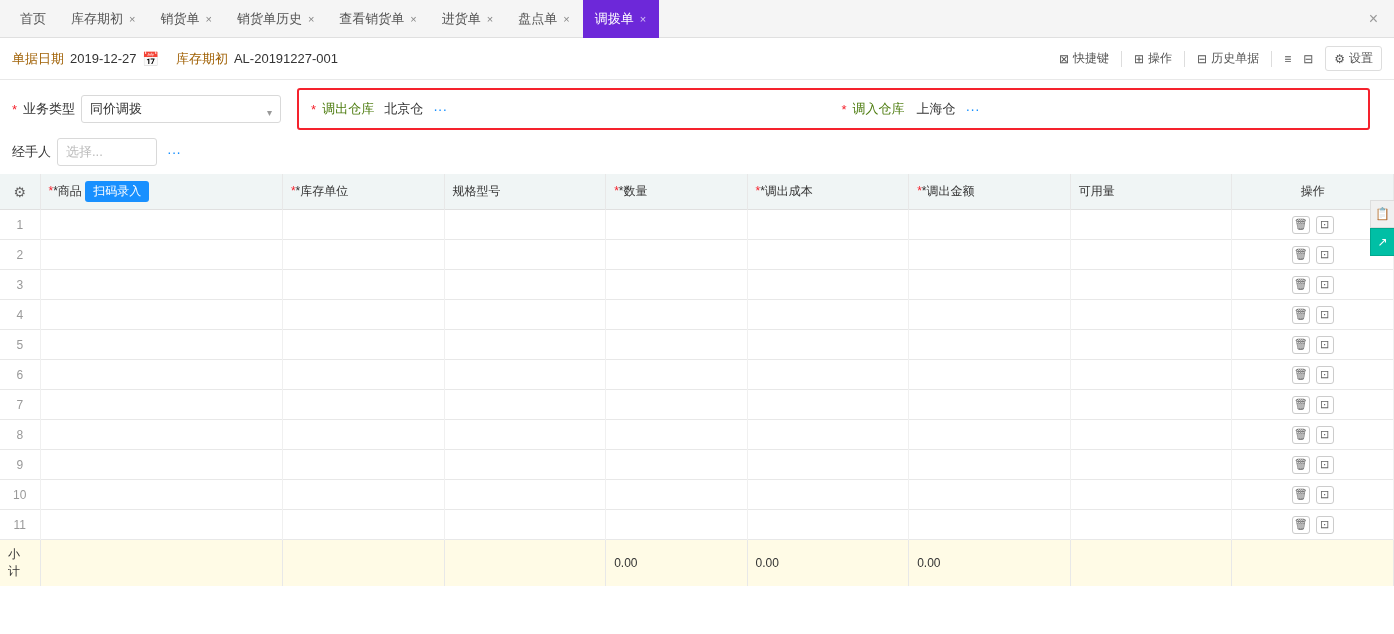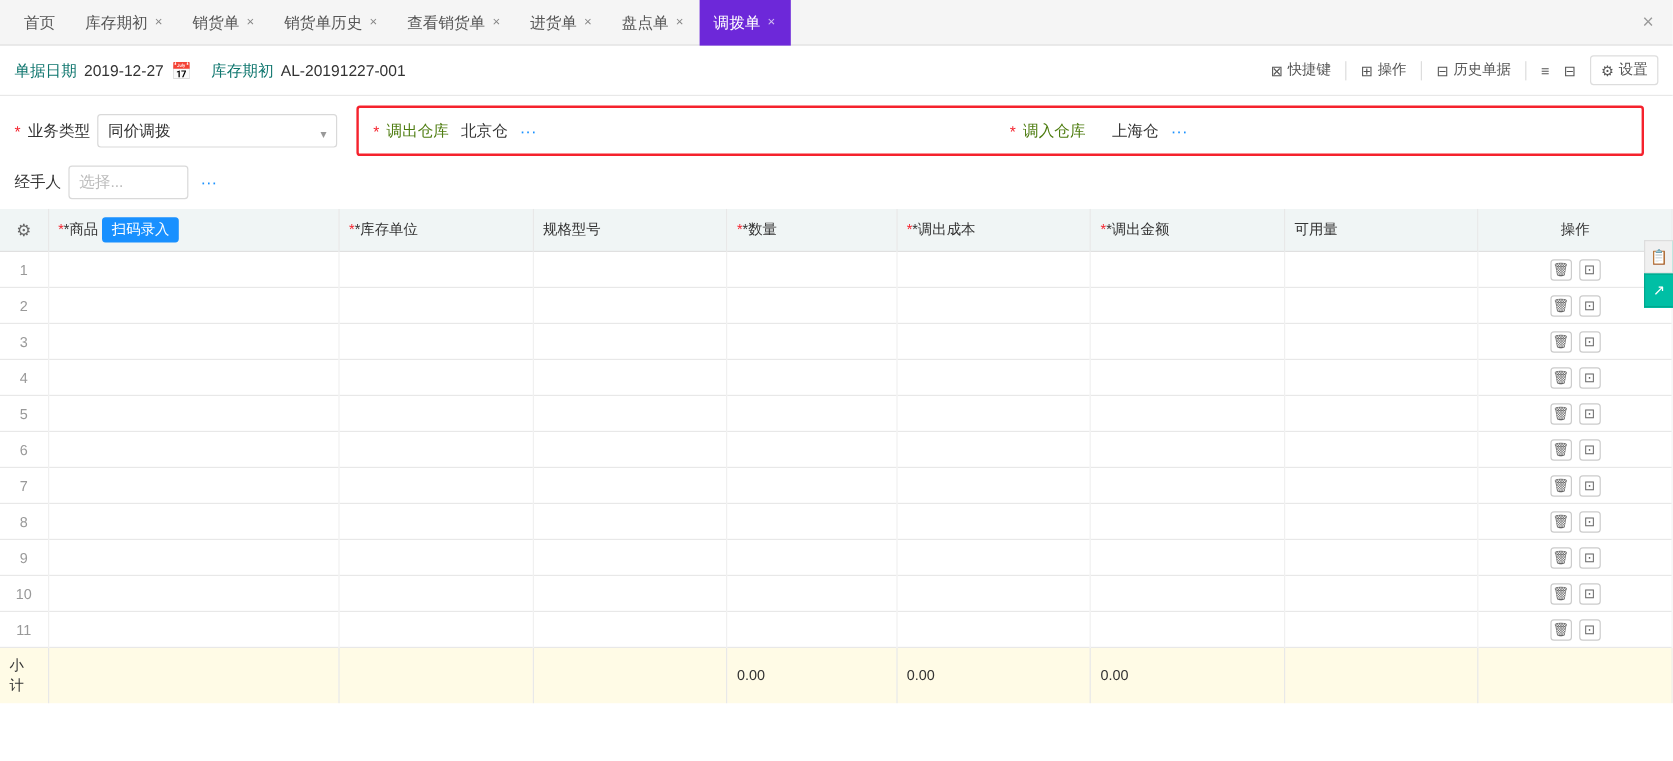--- a/index.html
+++ b/index.html
@@ -42,21 +42,21 @@
     .toolbar {
       display: flex; align-items: center;
       padding: 8px 12px;
       border-bottom: 1px solid #e8e8e8;
       gap: 16px;
     }
     .toolbar-item {
       display: flex; align-items: center; gap: 6px;
       font-size: 13px; color: #333;
     }
-    .toolbar-label { color: #0f766e; }
+    .toolbar-label { color: #a16207; }
     .toolbar-value { color: #333; }
     .calendar-icon { color: #00bfa5; font-size: 14px; cursor: pointer; }
 
     .toolbar-right {
       margin-left: auto;
       display: flex; align-items: center; gap: 12px;
     }
     .toolbar-btn {
       display: flex; align-items: center; gap: 4px;
       font-size: 12px; color: #555; cursor: pointer;
@@ -307,21 +307,21 @@
     <div class="warehouse-section">
       <div class="warehouse-field">
         <span class="required">*</span>
         <span class="wh-label">调出仓库</span>
         <span class="wh-value" style="margin-left:4px;">北京仓</span>
         <span class="ellipsis-btn">···</span>
       </div>
       <div class="warehouse-field">
         <span class="required">*</span>
         <span class="wh-label">调入仓库</span>
-        <span class="wh-value" style="margin-left:16px;">上海仓</span>
+        <span class="wh-value" style="margin-left:6px;">上海仓</span>
         <span class="ellipsis-btn">···</span>
       </div>
     </div>
   </div>
 
   <div style="padding: 0 12px 8px 12px;">
     <div class="form-field">
       <span class="field-label">经手人</span>
       <div class="field-input" style="min-width:100px; color:#999;align-items:center;">
         <span style="color:#bbb;">选择...</span>

